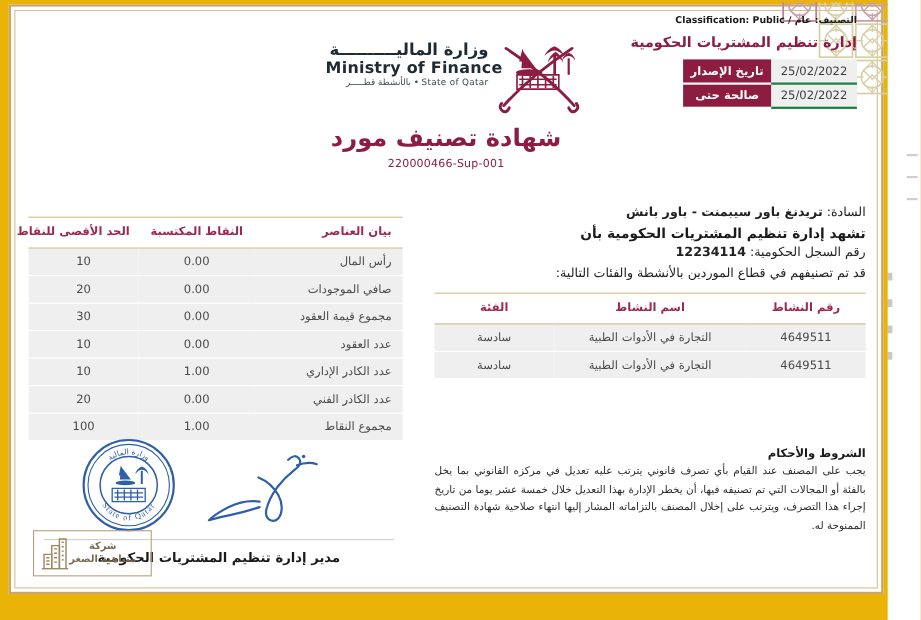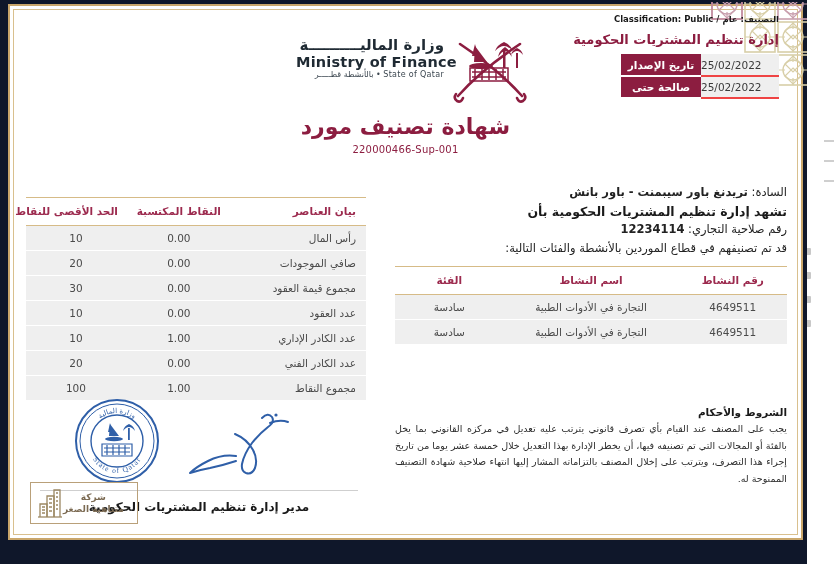--- a/index.html
+++ b/index.html
@@ -13,21 +13,21 @@
     height: 564px;
     overflow: hidden;
     font-family: "DejaVu Sans", "Liberation Sans", sans-serif;
     position: relative;
   }
 
   
   .page {
     position: absolute;
     inset: 0;
-    background: #0f172a;
+    background: #eab308;
   }
 
   
   .next-page-sliver {
     position: absolute;
     top: 0;
     right: 0;
     width: 30px;
     height: 564px;
     background: #ffffff;
@@ -125,22 +125,23 @@
     color: #ffffff;
     font-weight: bold;
     width: 80px;
     text-align: center;
     border-bottom: 2px solid #ffffff;
   }
   .date-table td.val {
     background: #efefef;
     color: #3a3a3a;
     width: 78px;
+    text-align: center;
     direction: ltr;
-    border-bottom: 2px solid #ef4444;
+    border-bottom: 2px solid #15803d;
   }
 
   
   .logo {
     position: absolute;
     top: 24px;
     left: 280px;
     width: 232px;
     height: 76px;
     direction: ltr;
@@ -473,21 +474,21 @@
       <div class="cert-ref">220000466-Sup-001</div>
     </div>
 
     <div class="col-right">
       <div class="attest-line small">
         <span>السادة:</span>
         <span class="bold">تريدنغ باور سيبمنت - باور بانش</span>
       </div>
       <div class="attest-line">تشهد إدارة تنظيم المشتريات الحكومية بأن</div>
       <div class="attest-line small">
-        <span>رقم صلاحية التجاري:</span>
+        <span>رقم السجل الحكومية:</span>
         <span class="bold">12234114</span>
       </div>
       <div class="attest-note">قد تم تصنيفهم في قطاع الموردين بالأنشطة والفئات التالية:</div>
 
       <table class="grid act-table">
         <thead>
           <tr>
             <th class="c1">رقم النشاط</th>
             <th class="c2">اسم النشاط</th>
             <th class="c3">الفئة</th>

